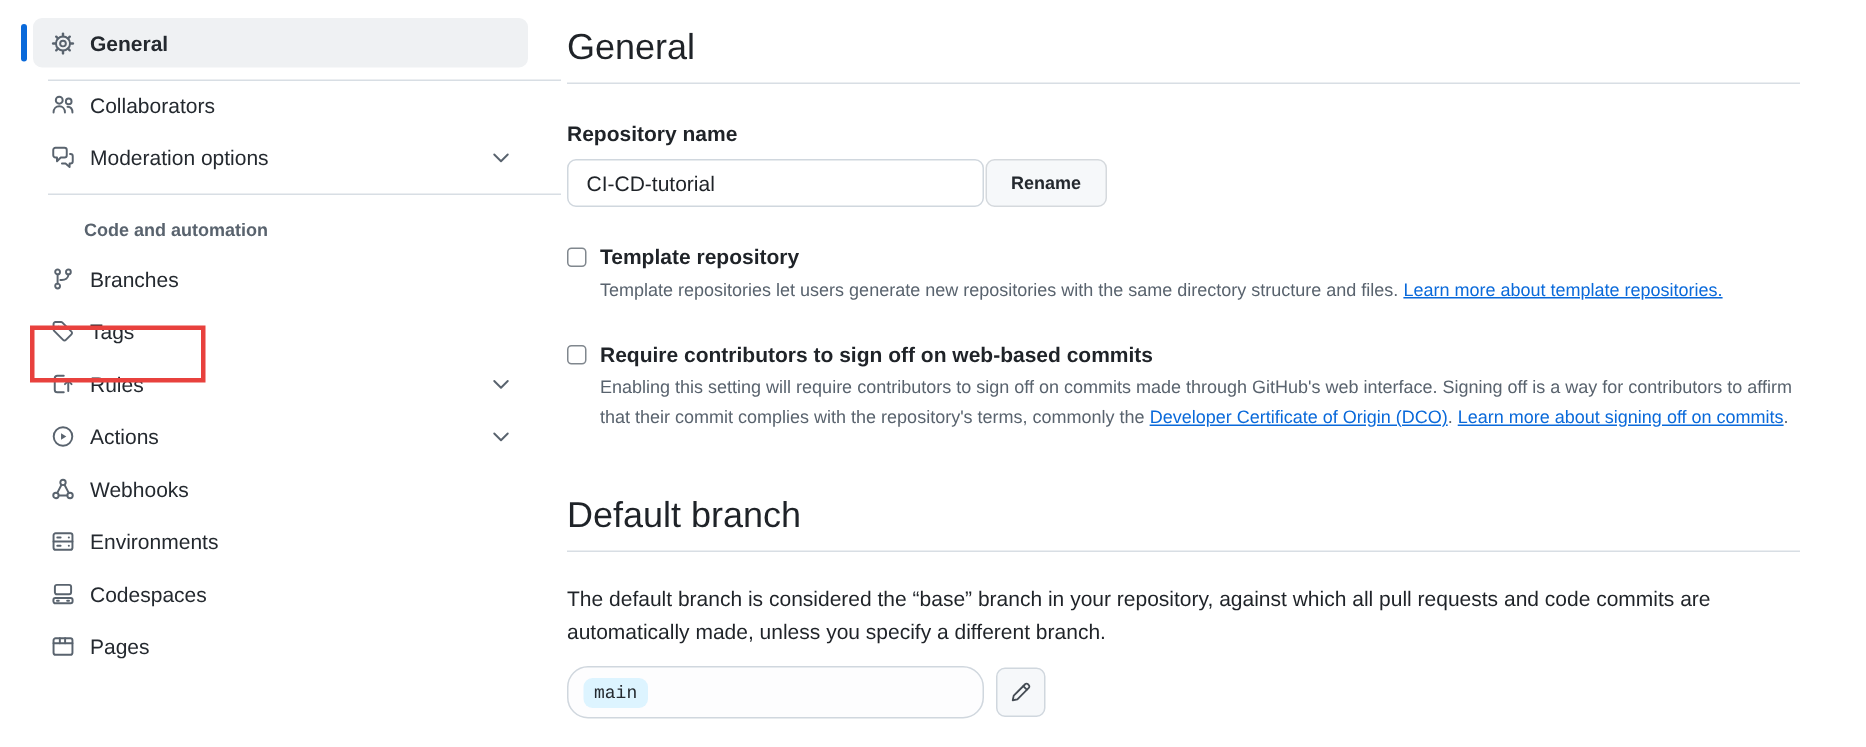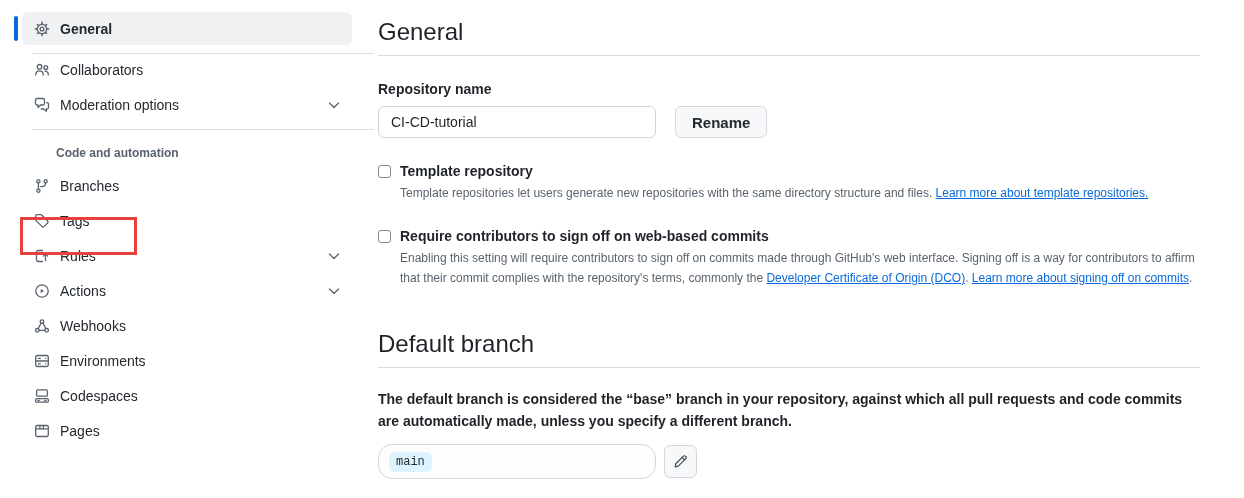--- a/index.html
+++ b/index.html
@@ -33,41 +33,41 @@
     position:absolute; left:20px; top:217px; width:117px; height:38px;
     border:3px solid #e8413d; pointer-events:none; z-index:5;
   }
 
   
   .main { width:852px; padding:16px 22px 0 8px; }
   .section-title { font-size:24px; font-weight:400; line-height:31px; margin:0 0 8px 0; color:#1f2328; }
   .section-title.default-branch { margin-top:40px; }
   .main-divider { border:none; border-top:1px solid #d8dee4; margin:0; }
   .form-label { font-weight:700; font-size:14px; line-height:18px; margin:24px 0 8px 0; }
-  .row { display:flex; align-items:center; gap:19px; }
+  .row { display:flex; align-items:center; gap:1px; }
   .text-input {
     width:278px; height:32px; border:1px solid #d0d7de; border-radius:6px;
     padding:0 12px; font-family:"Liberation Sans", sans-serif; font-size:14px;
     color:#1f2328; background:#fff; outline:none;
   }
   .btn {
     height:32px; padding:0 16px; background:#f6f8fa; border:1px solid #d5d9dd;
-    border-radius:6px; font-family:"Liberation Sans", sans-serif; font-size:15px;
+    border-radius:6px; font-family:"Liberation Sans", sans-serif; font-size:12px;
     font-weight:700; color:#24292f; cursor:pointer;
   }
   .check-group { display:flex; margin-top:24px; }
   .check-group input[type=checkbox] {
     appearance:none; -webkit-appearance:none; width:13px; height:13px;
     border:1px solid #80878e; border-radius:3px; background:#fff;
     margin:3px 9px 0 0; flex:none; cursor:pointer;
   }
   .check-label { font-weight:700; font-size:14px; line-height:18px; color:#1f2328; }
   .note { font-size:12px; line-height:20px; color:#59636e; margin-top:3px; max-width:822px; }
   a.link { color:#0969da; text-decoration:underline; cursor:pointer; }
-  .default-desc { font-size:14px; line-height:22px; color:#1f2328; margin:20px 0 0 0; max-width:846px;font-weight:bold; }
+  .default-desc { font-size:14px; line-height:22px; color:#1f2328; margin:20px 0 0 0; max-width:846px; }
   .branch-row { display:flex; align-items:center; gap:8px; margin-top:12px; }
   .branch-field {
     width:278px; height:35px; border:1px solid #d0d7de; border-radius:14px;
     display:flex; align-items:center; padding:0 10px; background:#fdfdfe;
   }
   .branch-badge {
     background:#ddf4ff; color:#24292f; border-radius:6px; padding:3px 7px;
     font-family:"Liberation Mono", monospace; font-size:12px;
   }
   .icon-btn {

